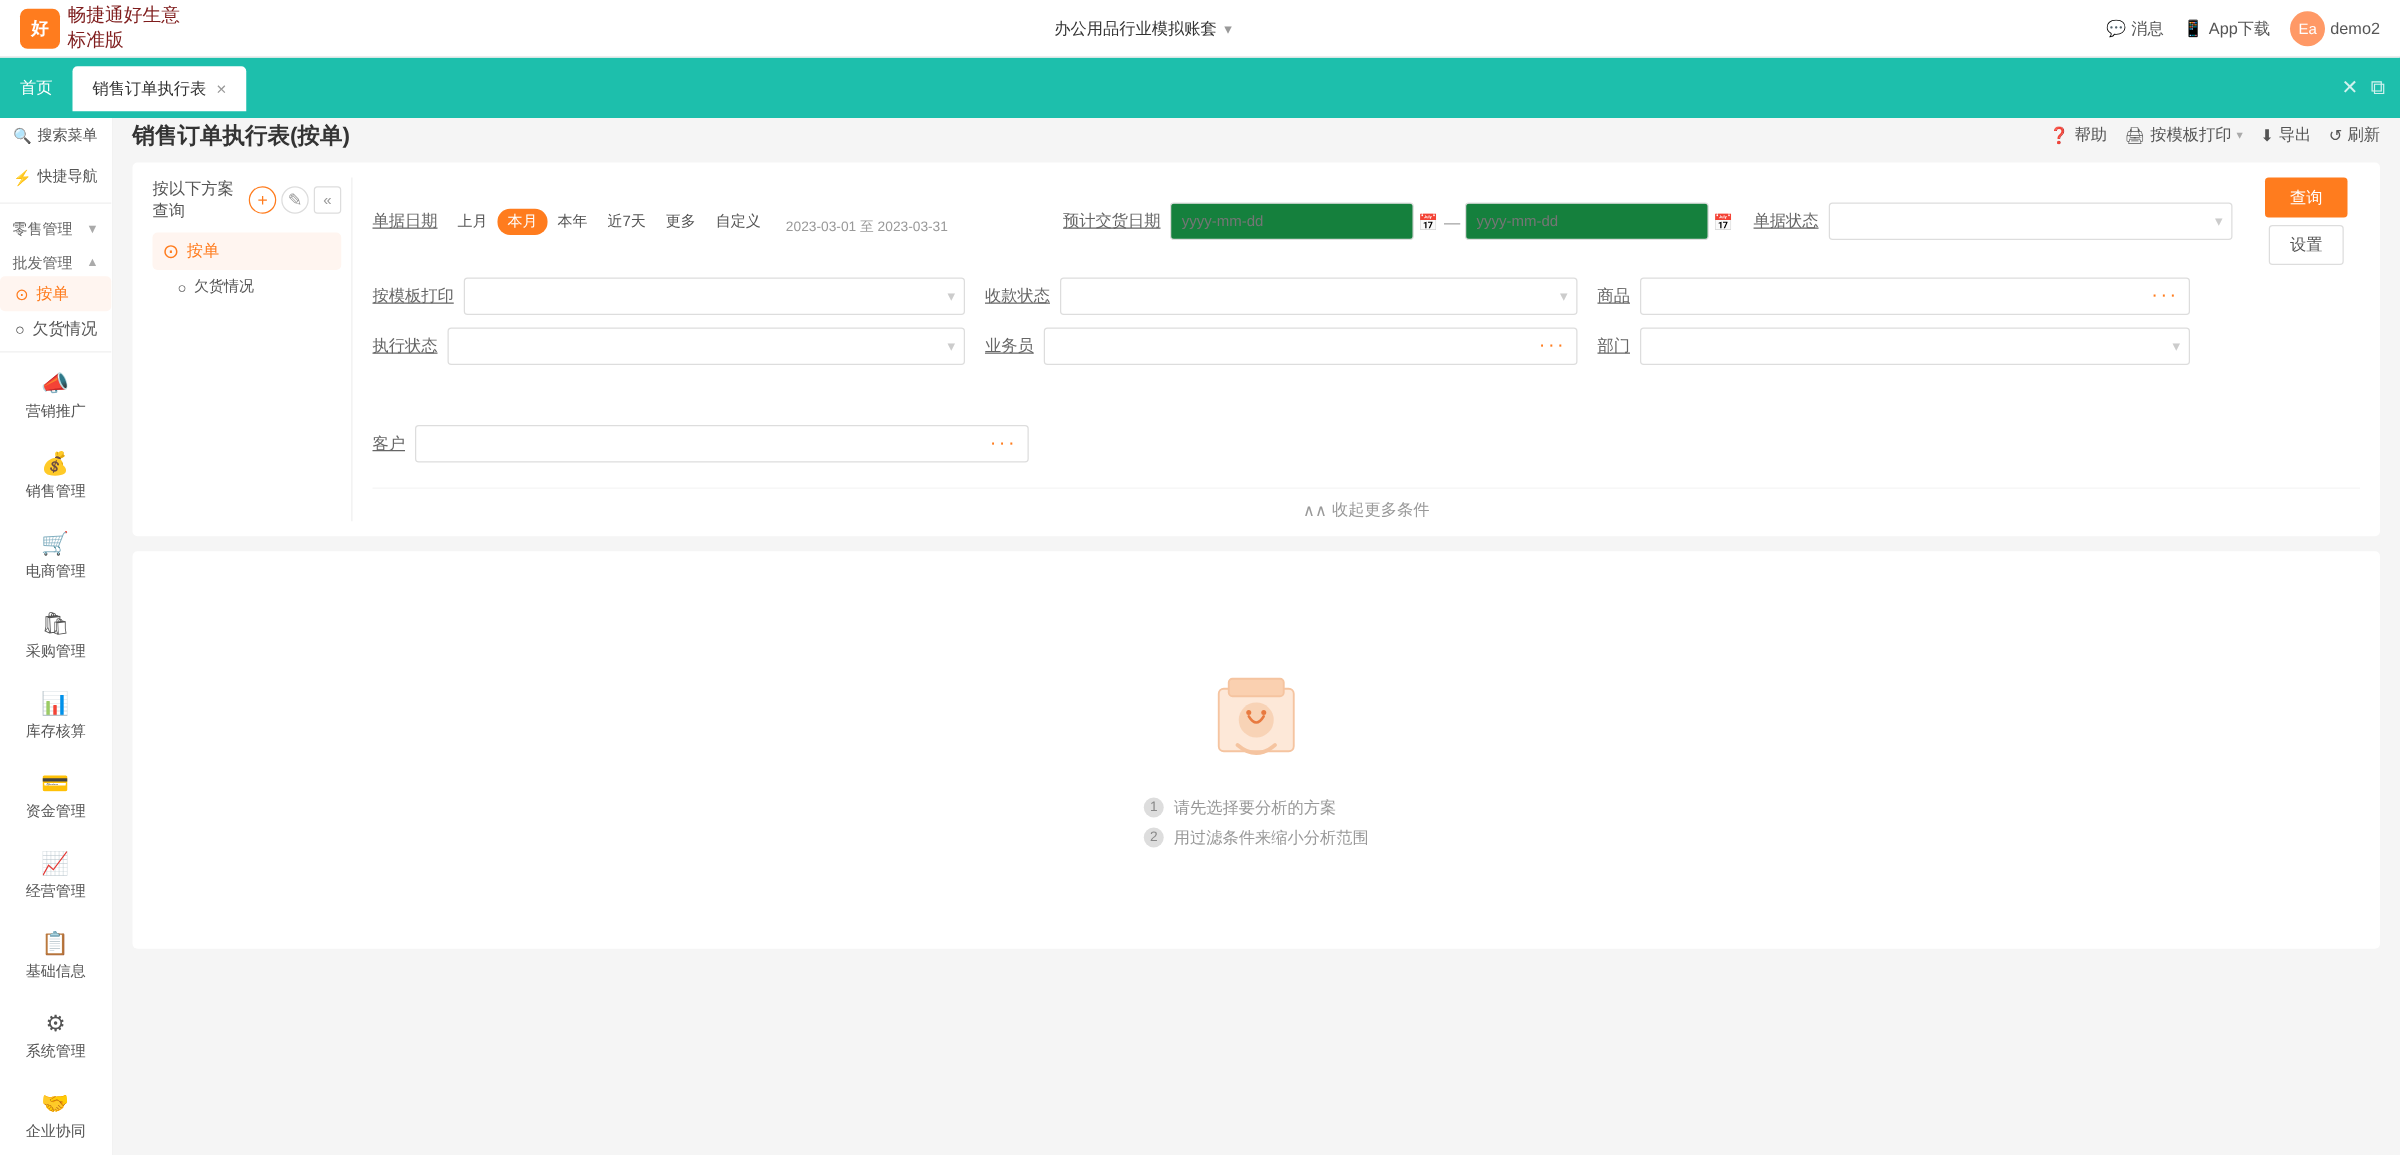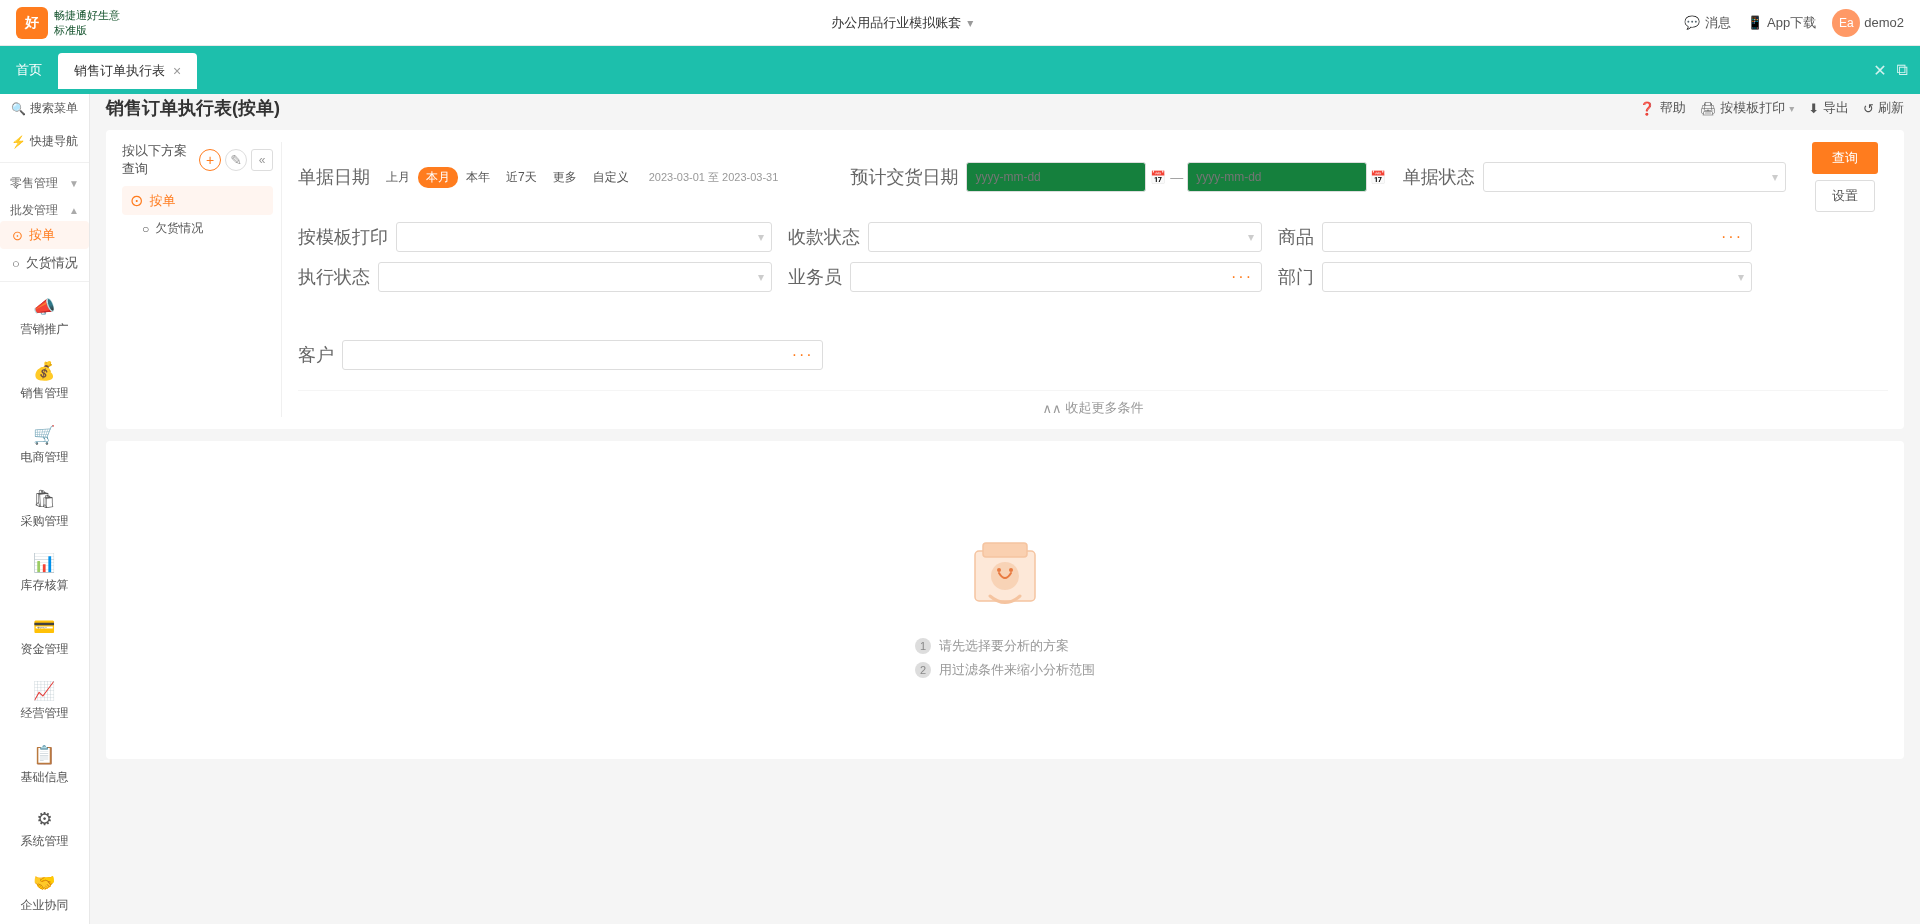--- a/index.html
+++ b/index.html
@@ -34,22 +34,22 @@
       background: #ff7c1e;
       border-radius: 6px;
       display: flex;
       align-items: center;
       justify-content: center;
       color: white;
       font-size: 14px;
       font-weight: bold;
     }
     .logo-text {
-      font-size: 11px;
-      color: #14532d;
+      font-size: 15px;
+      color: #7f1d1d;
       line-height: 1.3;
     }
     .top-center {
       display: flex;
       align-items: center;
       gap: 6px;
       color: #333;
       font-size: 13px;
     }
     .top-center .chevron { color: #999; font-size: 12px; }
@@ -445,24 +445,25 @@
       gap: 16px;
     }
     .form-field {
       display: flex;
       align-items: center;
       flex: 1;
       gap: 8px;
       min-width: 0;
     }
     .form-field-label {
-      font-size: 18px;
+      font-size: 13px;
       color: #666;
       white-space: nowrap;
       flex-shrink: 0;
+      text-decoration: underline;
     }
 
     
     ::-webkit-scrollbar { width: 6px; height: 6px; }
     ::-webkit-scrollbar-track { background: #f5f5f5; }
     ::-webkit-scrollbar-thumb { background: #ddd; border-radius: 3px; }
 
     .status-select-wrap {
       flex: 1;
       position: relative;
@@ -658,21 +659,21 @@
             <span>欠货情况</span>
           </div>
         </div>
 
         <div class="filter-right-area">
 
           <div class="form-row">
 
             <div class="form-field" style="flex: 1.4;">
               <span class="form-field-label">单据日期</span>
-              <div style="display:flex; align-items:center; gap:4px; flex:1;">
+              <div style="display:flex; align-items:flex-end; gap:4px; flex:1;">
                 <div class="date-tabs">
                   <span class="date-tab">上月</span>
                   <span class="date-tab active">本月</span>
                   <span class="date-tab">本年</span>
                   <span class="date-tab">近7天</span>
                   <span class="date-tab">更多</span>
                   <span class="date-tab">自定义</span>
                 </div>
                 <div style="font-size:11px; color:#999; white-space:nowrap;">2023-03-01 至 2023-03-31</div>
               </div>

